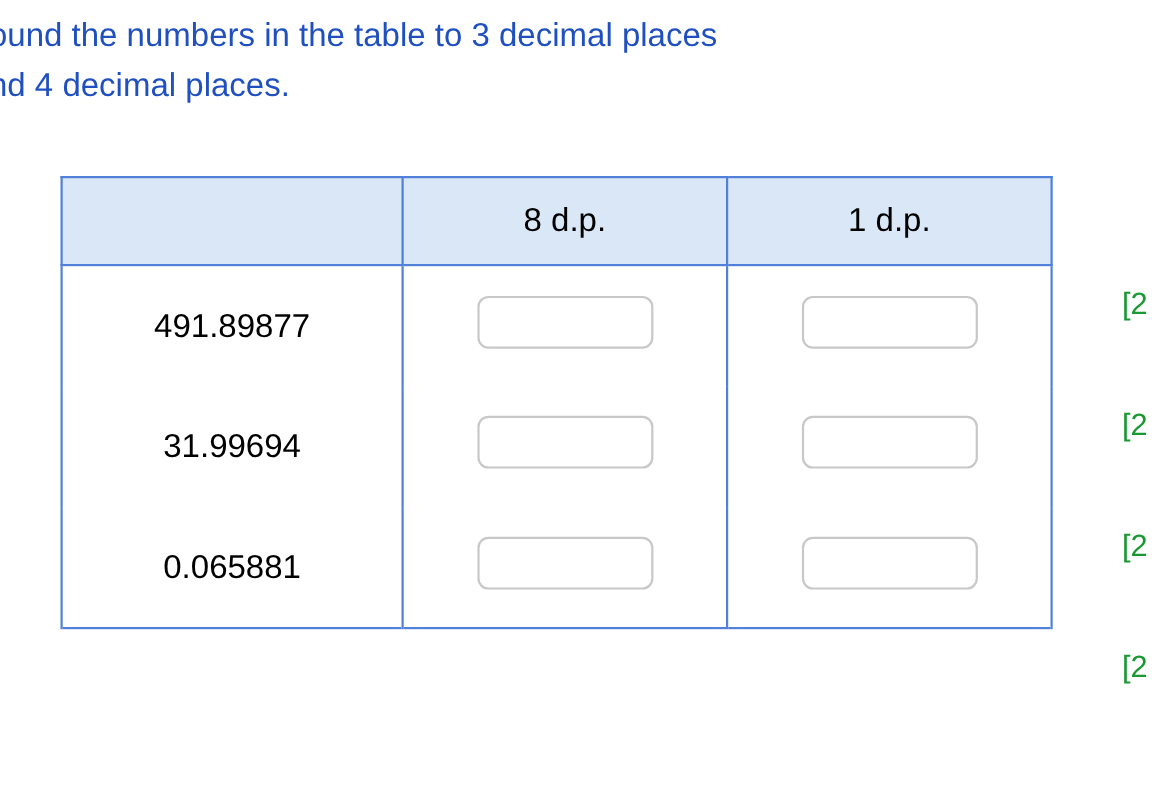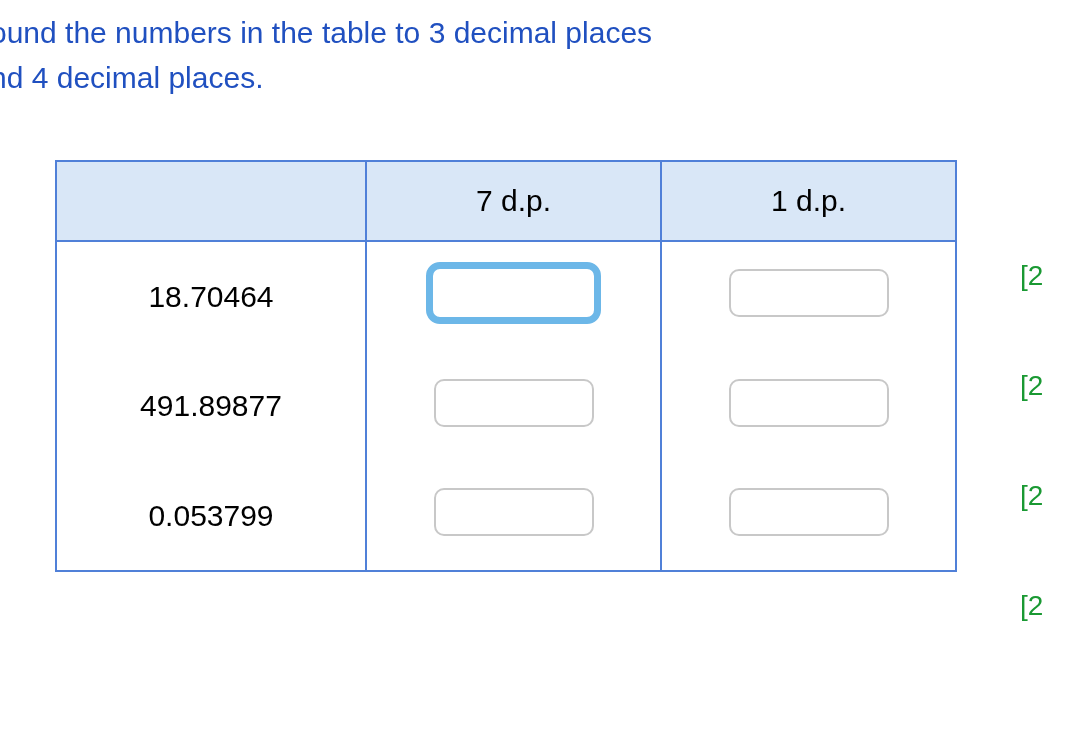--- a/index.html
+++ b/index.html
@@ -83,45 +83,45 @@
 <div class="instruction">
   <div>ound the numbers in the table to 3 decimal places</div>
   <div>nd 4 decimal places.</div>
 </div>
 
 <div class="table-wrapper">
   <table>
     <thead>
       <tr>
         <th class="col-num"></th>
-        <th class="col-dp">7 d.p.</th>
+        <th class="col-dp">8 d.p.</th>
         <th class="col-dp">1 d.p.</th>
       </tr>
     </thead>
     <tbody>
-      <tr>
-        <td>18.70464</td>
-        <td>
-          <span class="input-box focused"></span>
-        </td>
-        <td>
-          <span class="input-box"></span>
-        </td>
-      </tr>
       <tr>
         <td>491.89877</td>
         <td>
           <span class="input-box"></span>
         </td>
         <td>
           <span class="input-box"></span>
         </td>
       </tr>
       <tr>
-        <td>0.053799</td>
+        <td>31.99694</td>
+        <td>
+          <span class="input-box"></span>
+        </td>
+        <td>
+          <span class="input-box"></span>
+        </td>
+      </tr>
+      <tr>
+        <td>0.065881</td>
         <td>
           <span class="input-box"></span>
         </td>
         <td>
           <span class="input-box"></span>
         </td>
       </tr>
     </tbody>
   </table>
 </div>

